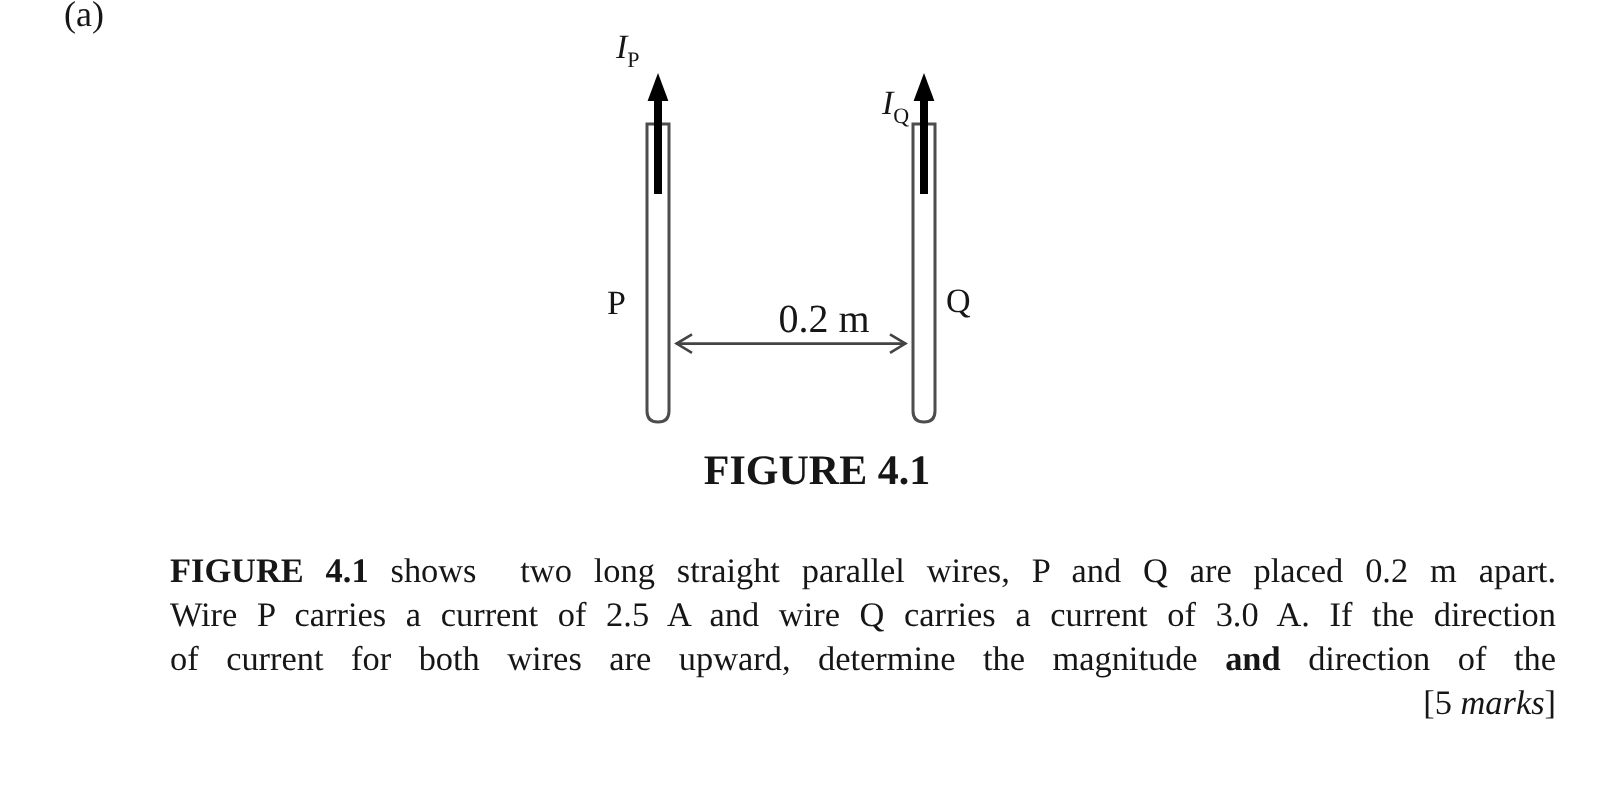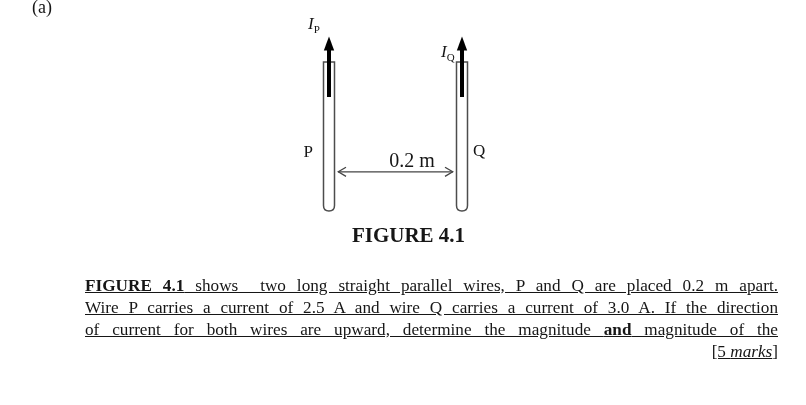--- a/index.html
+++ b/index.html
@@ -44,28 +44,27 @@
   #figure-caption {
     left: 300px; top: 224px; width: 217px; text-align: center;
     font-weight: bold; font-size: 21px; line-height: 1.1;
   }
 
   
   #problem-statement { left: 85px; top: 275px; width: 693px; }
   .line {
     font-size: 17.2px; line-height: 22px;
     white-space: pre-wrap;
-    text-align: justify; text-align-last: justify; text-decoration: underline;
+    text-align: justify; text-align-last: justify;
   }
   .line.lastline { text-align: left; text-align-last: left; }
   .b { font-weight: bold; }
   #marks-line {
     font-size: 17.2px; line-height: 22px;
     text-align: right;
-    text-decoration: underline;
   }
   #marks-line i { font-style: italic; }
 </style>
 </head>
 <body>
 
 <div>
 
   <div id="part-label" class="abs">(a)</div>
 
@@ -97,17 +96,17 @@
 
   <div id="wire-label-q" class="abs wire-label">Q</div>
 
   <div id="distance-label" class="abs">0.2 m</div>
 
   <div id="figure-caption" class="abs">FIGURE 4.1</div>
 
   <div id="problem-statement" class="abs">
     <div class="line"><span class="b">FIGURE 4.1</span><span> shows  two long straight parallel wires, P and Q are placed 0.2 m apart.</span></div>
     <div class="line"><span>Wire P carries a current of 2.5 A and wire Q carries a current of 3.0 A. If the direction</span></div>
-    <div class="line"><span>of current for both wires are upward, determine the magnitude </span><span class="b">and</span><span> magnitude of the</span></div>
+    <div class="line"><span>of current for both wires are upward, determine the magnitude </span><span class="b">and</span><span> direction of the</span></div>
     <div id="marks-line"><span>[5 </span><i>marks</i><span>]</span></div>
   </div>
 
 </div>
 
 </body></html>

